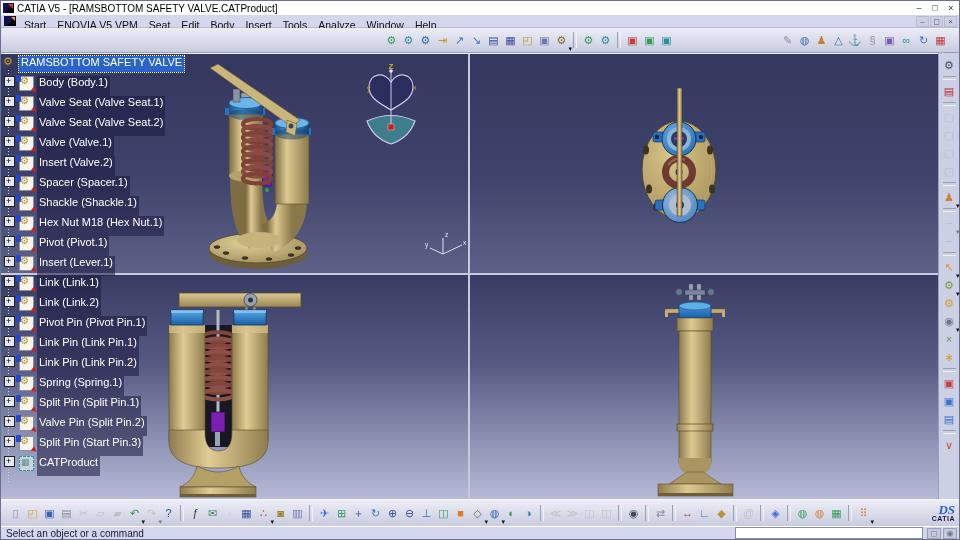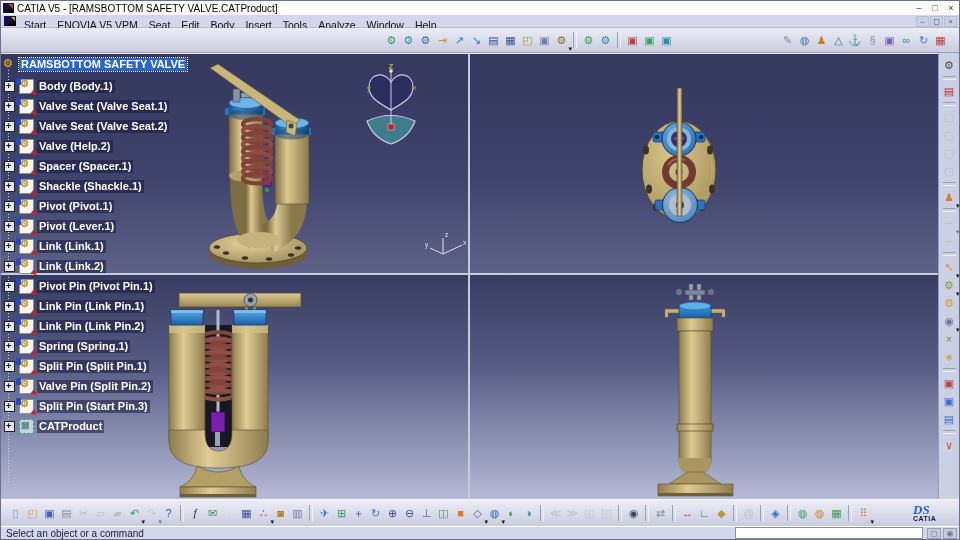--- a/index.html
+++ b/index.html
@@ -28,33 +28,33 @@
   .tb-item.dim{opacity:.45;filter:grayscale(.8);}
   .tb-item.caret::after{content:"▾";position:absolute;right:-2px;bottom:-4px;font-size:7px;color:#111;}
   .toolbar-top{position:absolute;left:0;top:27px;width:100%;height:25px;background:linear-gradient(#ecedf6,#c9ccdf);border-bottom:1px solid #9aa0b8;box-sizing:border-box;padding-left:2px;}
   .tspacer{width:380px;flex:0 0 auto;height:1px;}
   .group-right{margin-left:auto;margin-right:10px;display:flex;align-items:center;}
   .toolbar-bottom{position:absolute;left:0;top:498px;width:100%;height:27px;background:linear-gradient(#ecedf6,#c9ccdf);border-top:1px solid #f6f7fc;box-sizing:border-box;padding-left:6px;}
   .rail{position:absolute;right:0;top:52px;width:21px;height:446px;background:#ccd0e4;border-left:1px solid #9aa0b8;box-sizing:border-box;}
   .tb.vert{flex-direction:column;padding-top:3px;}
   .tb.vert .tb-item.sep{width:13px;height:2px;border:none;border-top:1px solid #9aa0b8;border-bottom:1px solid #f0f1f8;margin:2px 0;}
   
-  .logo{margin-left:auto;margin-right:4px;display:flex;flex-direction:column;align-items:flex-start;width:42px;}
+  .logo{margin-left:auto;margin-right:4px;display:flex;flex-direction:column;align-items:flex-end;width:42px;}
   .logo .ds{font-family:"Liberation Serif",serif;font-style:italic;font-weight:bold;font-size:13px;color:#2a5fd4;line-height:11px;}
   .logo .catia{font-size:7px;font-weight:bold;color:#14144a;letter-spacing:.5px;line-height:7px;}
   
   .main{position:absolute;left:0;top:52px;width:960px;height:446px;border-top:1px solid #f0f0f8;box-sizing:border-box;}
   .vp-top{position:absolute;left:0;top:0;width:937px;height:220px;background:linear-gradient(180deg,#34375e 0%,#3f426a 55%,#5e6289 100%);}
   .vp-bottom{position:absolute;left:0;top:220px;width:937px;height:226px;background:linear-gradient(180deg,#383c62 0%,#575b84 40%,#b7bbd7 100%);}
   .div-v{position:absolute;left:467px;top:0;width:2px;height:446px;background:#c6cadd;}
   .div-h{position:absolute;left:0;top:219px;width:937px;height:2px;background:#c6cadd;}
   
   .tree{position:absolute;left:0;top:0;width:186px;height:446px;}
   .trunk{position:absolute;left:7px;top:16px;width:1px;height:414px;background:repeating-linear-gradient(180deg,#cfd2e8 0 1px,transparent 1px 3px);}
-  .trow{height:20px;display:flex;align-items:center;position:relative;font-weight:bold;}
+  .trow{height:20px;display:flex;position:relative;}
   .trow.root{height:16px;padding-top:2px;}
   .root-ic{width:13px;height:13px;margin-left:2px;position:relative;flex:0 0 auto;}
   .root-ic::before{content:"⚙";font-size:11px;color:#c8982a;position:absolute;top:-1px;left:0;}
   .trows{position:absolute;left:0;top:22px;width:100%;}
   .plus{width:9px;height:9px;margin-left:3px;background:#e6e8f2;border:1px solid #222;position:relative;flex:0 0 auto;box-sizing:content-box;}
   .plus::before{content:"+";position:absolute;left:1px;top:-1px;color:#000;font-size:9px;line-height:10px;}
   .picon{width:13px;height:13px;margin-left:4px;background:#f6f6ee;border:1px solid #8892a2;border-radius:1px;position:relative;flex:0 0 auto;}
   .pg::before{content:"⚙";position:absolute;left:0;top:-2px;font-size:10px;color:#b8912a;}
   .pr::before{content:"▶";position:absolute;right:-4px;bottom:-4px;font-size:7px;color:#cc2020;transform:rotate(40deg);}
   .pb{position:absolute;left:-4px;top:-2px;width:5px;height:7px;background:#2247d0;border-radius:1px;}
@@ -432,41 +432,51 @@
             <span class="tlabel">Valve Seat (Valve Seat.1)</span>
           </div>
           <div class="trow">
             <span class="plus"></span>
             <span class="picon"><span class="pg"></span><span class="pr"></span><span class="pb"></span></span>
             <span class="tlabel">Valve Seat (Valve Seat.2)</span>
           </div>
           <div class="trow">
             <span class="plus"></span>
             <span class="picon"><span class="pg"></span><span class="pr"></span><span class="pb"></span></span>
-            <span class="tlabel">Valve (Help.2)</span>
+            <span class="tlabel">Valve (Valve.1)</span>
+          </div>
+          <div class="trow">
+            <span class="plus"></span>
+            <span class="picon"><span class="pg"></span><span class="pr"></span><span class="pb"></span></span>
+            <span class="tlabel">Insert (Valve.2)</span>
           </div>
           <div class="trow">
             <span class="plus"></span>
             <span class="picon"><span class="pg"></span><span class="pr"></span><span class="pb"></span></span>
             <span class="tlabel">Spacer (Spacer.1)</span>
           </div>
           <div class="trow">
             <span class="plus"></span>
             <span class="picon"><span class="pg"></span><span class="pr"></span><span class="pb"></span></span>
             <span class="tlabel">Shackle (Shackle.1)</span>
           </div>
           <div class="trow">
             <span class="plus"></span>
             <span class="picon"><span class="pg"></span><span class="pr"></span><span class="pb"></span></span>
+            <span class="tlabel">Hex Nut M18 (Hex Nut.1)</span>
+          </div>
+          <div class="trow">
+            <span class="plus"></span>
+            <span class="picon"><span class="pg"></span><span class="pr"></span><span class="pb"></span></span>
             <span class="tlabel">Pivot (Pivot.1)</span>
           </div>
           <div class="trow">
             <span class="plus"></span>
             <span class="picon"><span class="pg"></span><span class="pr"></span><span class="pb"></span></span>
-            <span class="tlabel">Pivot (Lever.1)</span>
+            <span class="tlabel">Insert (Lever.1)</span>
           </div>
           <div class="trow">
             <span class="plus"></span>
             <span class="picon"><span class="pg"></span><span class="pr"></span><span class="pb"></span></span>
             <span class="tlabel">Link (Link.1)</span>
           </div>
           <div class="trow">
             <span class="plus"></span>
             <span class="picon"><span class="pg"></span><span class="pr"></span><span class="pb"></span></span>
             <span class="tlabel">Link (Link.2)</span>

